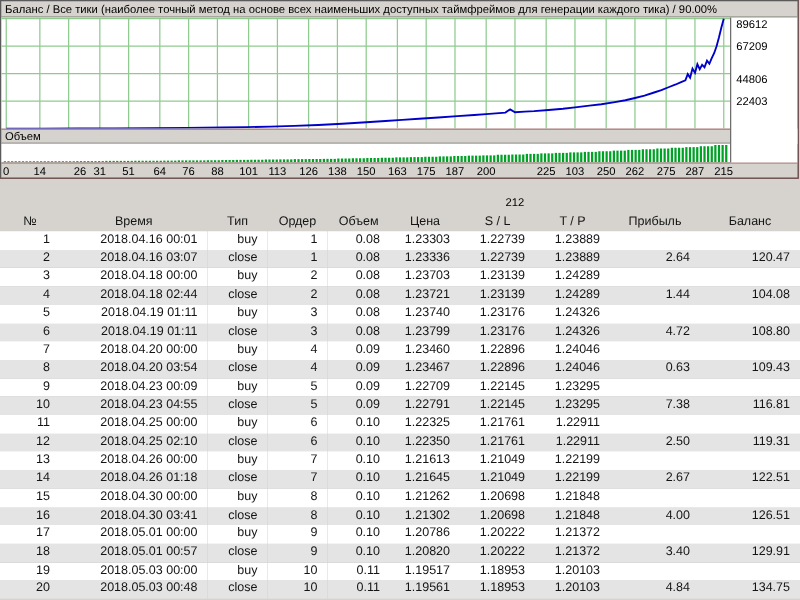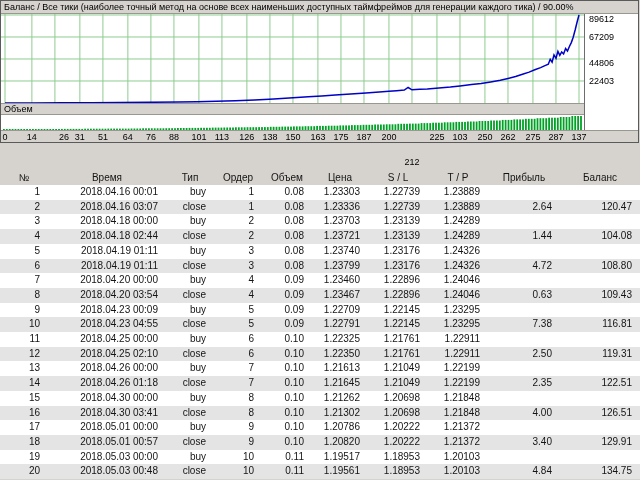--- a/index.html
+++ b/index.html
@@ -347,21 +347,21 @@
       <span class="xlab" style="left: 339.953px;">175</span>
       <span class="xlab" style="left: 362.99px;">187</span>
       <span class="xlab" style="left: 387.946px;">200</span>
       <span class="xlab" style="left: 410.983px; margin-top: 25px;">212</span>
       <span class="xlab" style="left: 435.94px;">225</span>
       <span class="xlab" style="left: 458.977px;">103</span>
       <span class="xlab" style="left: 483.933px;">250</span>
       <span class="xlab" style="left: 506.97px;">262</span>
       <span class="xlab" style="left: 531.926px;">275</span>
       <span class="xlab" style="left: 554.963px;">287</span>
-      <span class="xlab" style="left: 578px;">137</span>
+      <span class="xlab" style="left: 578px;">215</span>
     </div>
 </div>
 
 <table id="trades-table">
   <colgroup>
     <col style="width:48px">
       <col style="width:118px">
       <col style="width:48px">
     <col style="width:48px">
       <col style="width:50px">
@@ -544,21 +544,21 @@
       </tr>
       <tr class="even">
         <td>14</td>
         <td>2018.04.26 01:18</td>
         <td>close</td>
         <td>7</td>
         <td>0.10</td>
         <td>1.21645</td>
         <td>1.21049</td>
         <td>1.22199</td>
-        <td>2.35</td>
+        <td>2.67</td>
         <td>122.51</td>
       </tr>
       <tr class="odd">
         <td>15</td>
         <td>2018.04.30 00:00</td>
         <td>buy</td>
         <td>8</td>
         <td>0.10</td>
         <td>1.21262</td>
         <td>1.20698</td>

